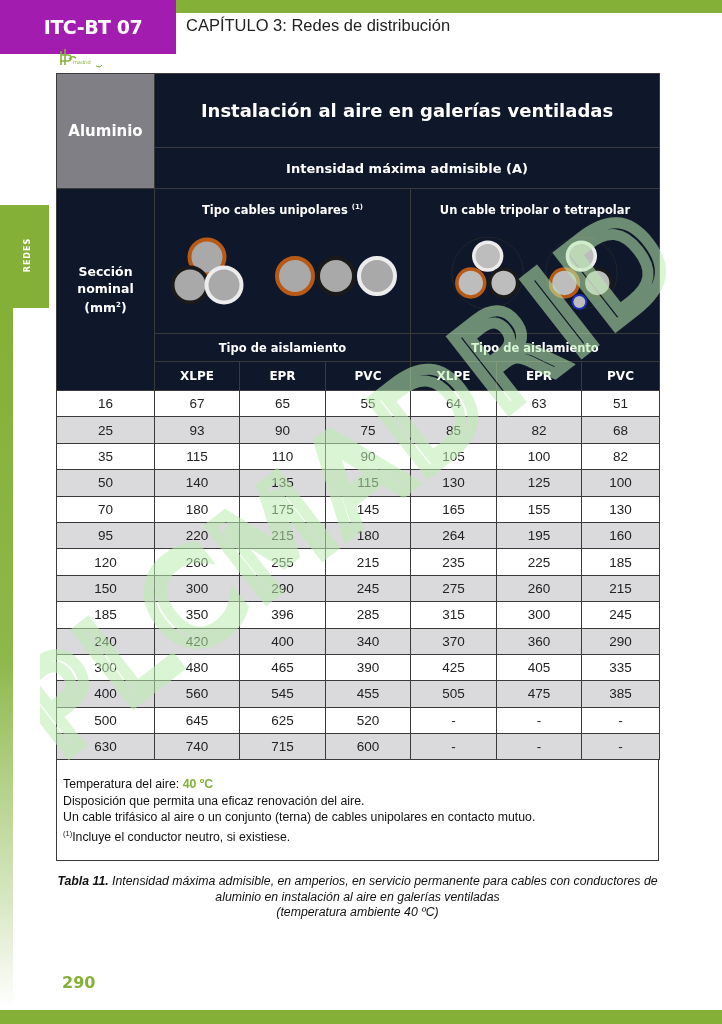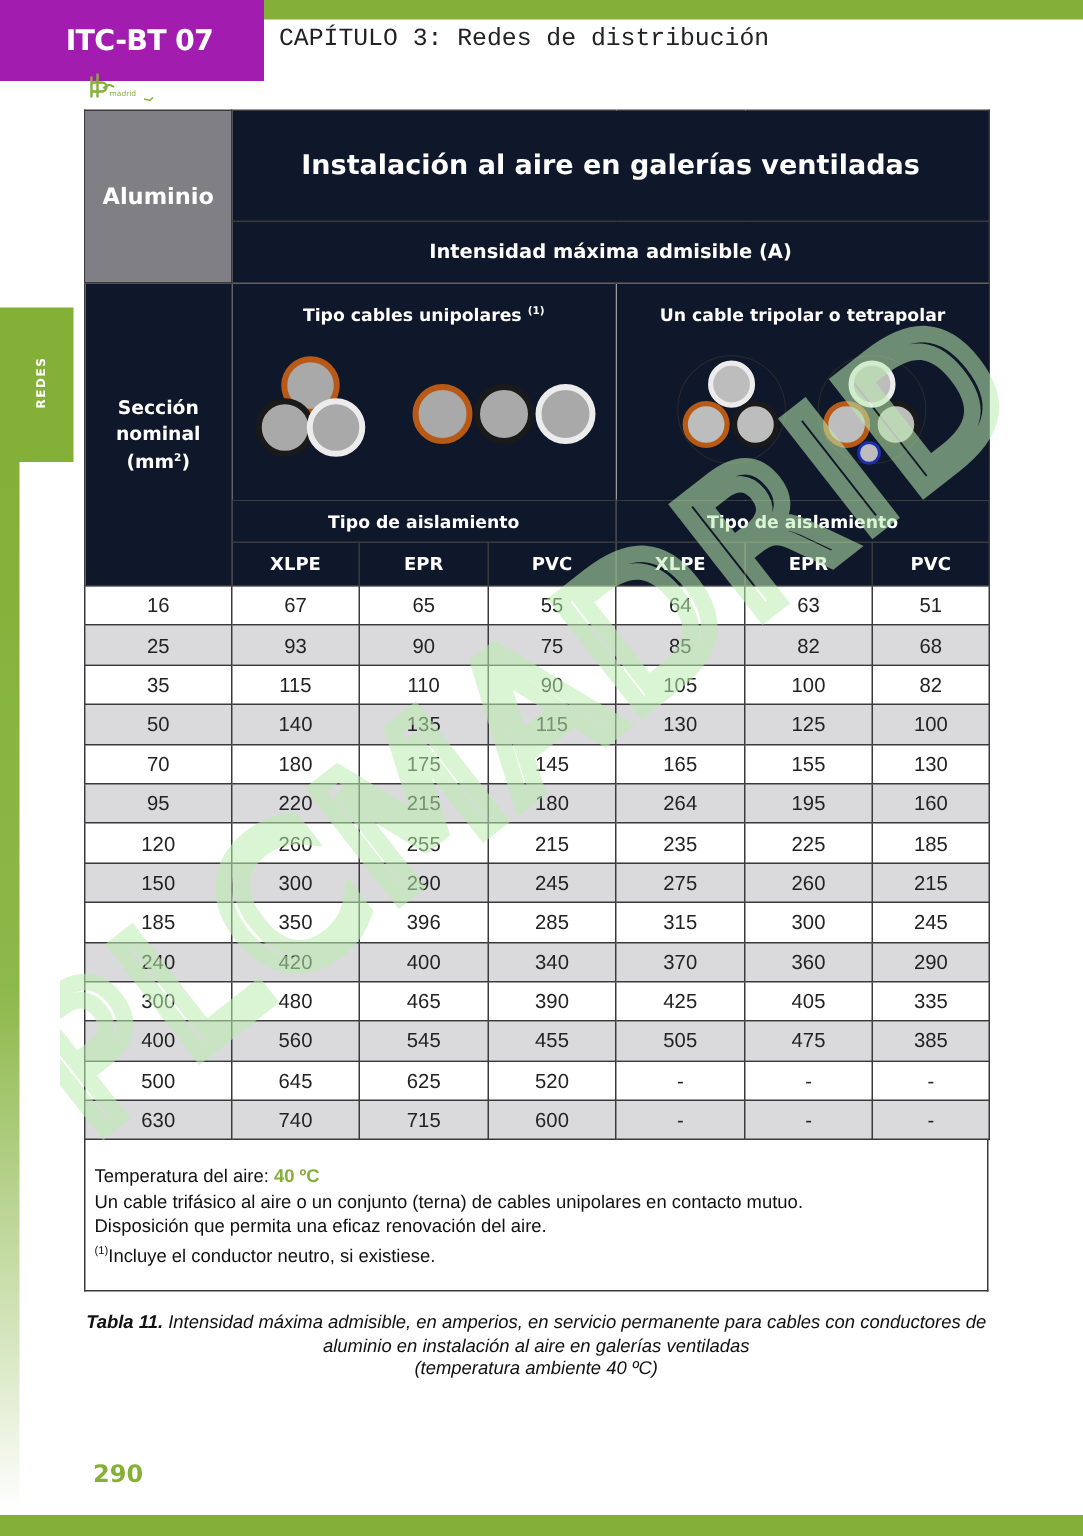--- a/index.html
+++ b/index.html
@@ -3,21 +3,21 @@
 <meta charset="utf-8">
 <style>
   * { box-sizing: border-box; margin: 0; padding: 0; }
   html, body { width: 722px; height: 1024px; background: #ffffff; overflow: hidden; }
   body { position: relative; font-family: "Liberation Sans", sans-serif; color: #222; }
 
   .top-bar { position: absolute; left: 0; top: 0; width: 722px; height: 13px; background: #84b037; }
   .itc-tab { position: absolute; left: 0; top: 0; width: 176px; height: 54px; background: #a21caf;
     color: #fff; font-weight: bold; font-size: 19px; display: flex; align-items: center; justify-content: center;
     font-family: "DejaVu Sans", sans-serif; letter-spacing: -0.5px; padding-left: 10px; }
-  .chapter { position: absolute; left: 186px; top: 16px; font-family: Liberation Mono, monospace;
+  .chapter { position: absolute; left: 186px; top: 16px; font-family: Liberation Sans, sans-serif;
     font-size: 16.5px; color: #222; }
   .logo { position: absolute; left: 58px; top: 47px; width: 50px; height: 22px; }
 
   .side-tab { position: absolute; left: 0; top: 205px; width: 49px; height: 103px; background: #84b037; }
   .side-tab-label { position: absolute; left: 12px; top: 240px; width: 30px; height: 30px;
     color: #fff; font-size: 8px; font-weight: bold; font-family: "DejaVu Sans", sans-serif;
     transform: rotate(-90deg); display: flex; align-items: center; justify-content: center; letter-spacing: 1px; }
   .side-strip { position: absolute; left: 0; top: 308px; width: 13px; height: 700px;
     background: linear-gradient(to bottom, #84b037 0%, #8db84a 50%, #d9e8c4 85%, #ffffff 100%); }
 
@@ -267,22 +267,22 @@
           <td>715</td>
           <td>600</td>
           <td>-</td>
           <td>-</td>
           <td>-</td>
         </tr>
       </tbody>
   </table>
   <div class="notes">
     <div><span>Temperatura del aire: </span><span class="hl">40 ºC</span></div>
+    <div>Disposición que permita una eficaz renovación del aire.</div>
     <div>Un cable trifásico al aire o un conjunto (terna) de cables unipolares en contacto mutuo.</div>
-    <div>Disposición que permita una eficaz renovación del aire.</div>
     <div><sup>(1)</sup><span>Incluye el conductor neutro, si existiese.</span></div>
   </div>
 </div>
 
 <svg class="watermark" viewBox="0 0 680 580">
   <text x="20" y="560" font-size="125" font-family="DejaVu Sans, sans-serif" fill="none" stroke="#b9ecae" stroke-width="11" stroke-opacity="0.55" transform="rotate(-38 20 560)" letter-spacing="6">PLCMADRID</text>
 </svg>
 
 <div class="caption">
   <b>Tabla 11.</b><span> Intensidad máxima admisible, en amperios, en servicio permanente para cables con conductores de aluminio en instalación al aire en galerías ventiladas</span><br>

